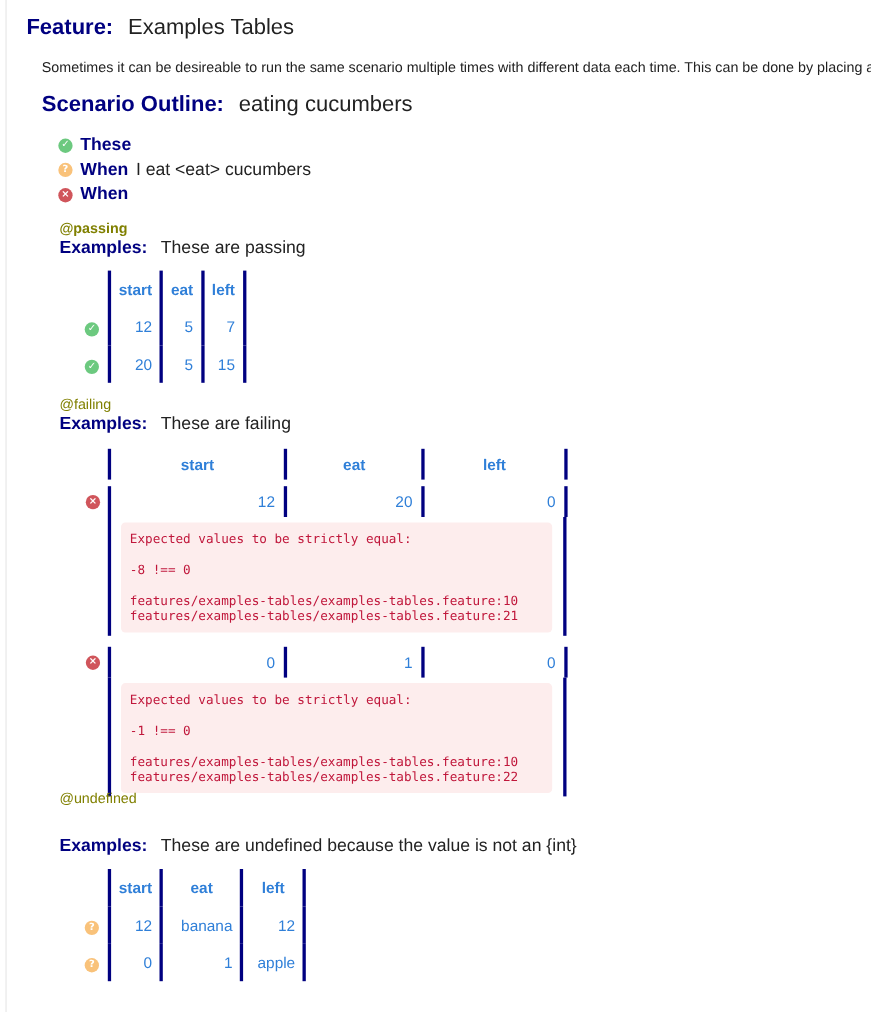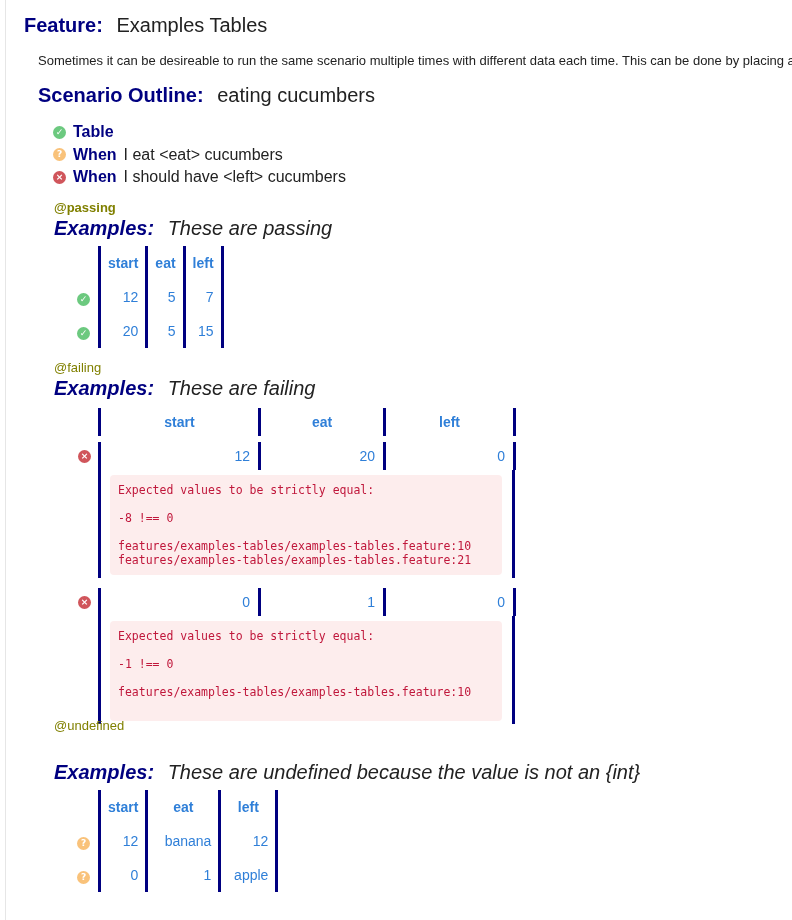--- a/index.html
+++ b/index.html
@@ -33,21 +33,21 @@
     align-items: center; justify-content: center; color: #fff;
     font-size: 9px; font-weight: bold; line-height: 1; flex: 0 0 13px;
     font-family: "DejaVu Sans", sans-serif;
   }
   .step .status-icon { margin-right: 7px; }
   .st-passed { background: #6cc97f; }
   .st-undefined { background: #f9c27a; }
   .st-failed { background: #d0555b; }
 
   .tag { position: absolute; left: 54px; font-size: 13px; color: #808000; white-space: nowrap; }
-  .examples-title { position: absolute; left: 54px; font-size: 20px; white-space: nowrap; font-style: italic; }
+  .examples-title { position: absolute; left: 54px; font-size: 16px; white-space: nowrap; }
   .examples-title .kw { margin-right: 8px; }
 
   table.ex {
     position: absolute; border-collapse: separate; border-spacing: 0;
     font-size: 14px;
   }
   table.ex td, table.ex th {
     color: #2f7fd8; padding: 0 7px; height: 34px; vertical-align: middle;
     border-right: 3px solid #000080;
   }
@@ -90,31 +90,30 @@
 <div class="feature-desc">Sometimes it can be desireable to run the same scenario multiple times with different data each time. This can be done by placing an Examples section with an Examples Table underneath a Scenario, and using &lt;placeholders&gt; in the Scenario, matching the table headers.</div>
 
 <div class="scenario-title">
   <span class="kw">Scenario Outline:</span>
   <span>eating cucumbers</span>
 </div>
 
 <div class="steps">
   <div class="step">
     <span class="status-icon st-passed">✓</span>
-    <span class="kw">Table</span>
+    <span class="kw">These</span>
   </div>
   <div class="step">
     <span class="status-icon st-undefined">?</span>
     <span class="kw">When</span>
     <span>I eat &lt;eat&gt; cucumbers</span>
   </div>
   <div class="step">
     <span class="status-icon st-failed">×</span>
     <span class="kw">When</span>
-    <span>I should have &lt;left&gt; cucumbers</span>
   </div>
 </div>
 
 <div class="tag" style="top:200px;font-weight:bold;">@passing</div>
 <div class="examples-title" style="top:217px;">
   <span class="kw">Examples:</span>
   <span>These are passing</span>
 </div>
 <table class="ex" style="left:76px; top:246px;">
   <tbody>
@@ -170,21 +169,21 @@
   <div class="frow fbody">
     <span class="status-icon st-failed ficon">×</span>
     <div class="fleft-bar" style="top:3px; height:28px;"></div>
     <div class="fcell" style="left:23px; width:160px;">0</div>
     <div class="fcell" style="left:183px; width:125px;">1</div>
     <div class="fcell" style="left:308px; width:130px;">0</div>
   </div>
   <div class="err-wrap" style="height:112px;">
     <div class="fleft-bar" style="top:-3px; height:108px;"></div>
     <div class="err-right-bar" style="top:-3px; height:108px;"></div>
-    <div class="err-box" style="top:2px;"><div>Expected values to be strictly equal:</div><div style="height:14px"></div><div>-1 !== 0</div><div style="height:14px"></div><div>features/examples-tables/examples-tables.feature:10</div></div>
+    <div class="err-box" style="top:2px;"><div>Expected values to be strictly equal:</div><div style="height:14px"></div><div>-1 !== 0</div><div style="height:14px"></div><div>features/examples-tables/examples-tables.feature:10</div><div>features/examples-tables/examples-tables.feature:22</div></div>
   </div>
 </div>
 
 <div class="tag" style="top:718px;">@undefined</div>
 <div class="examples-title" style="top:761px;">
   <span class="kw">Examples:</span>
   <span>These are undefined because the value is not an {int}</span>
 </div>
 <table class="ex" style="left:76px; top:790px;">
   <tbody>

